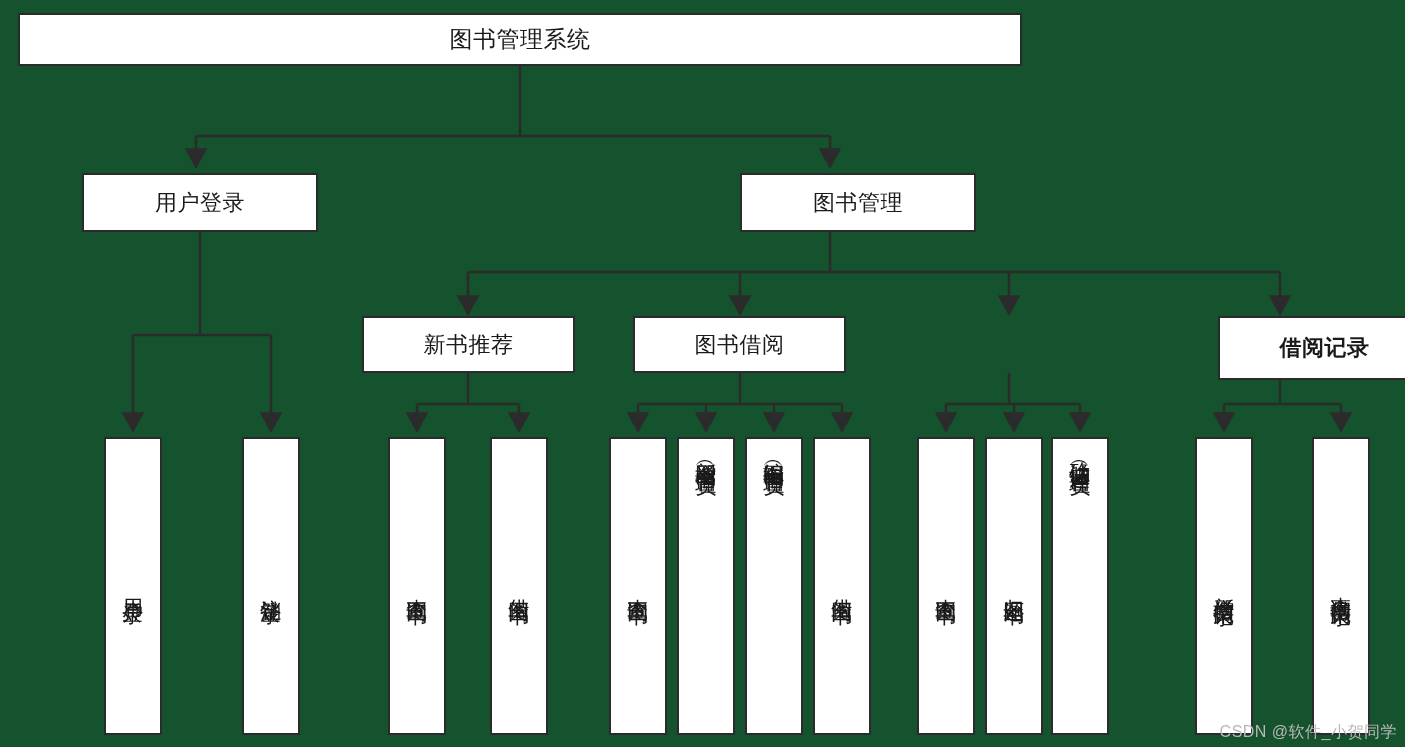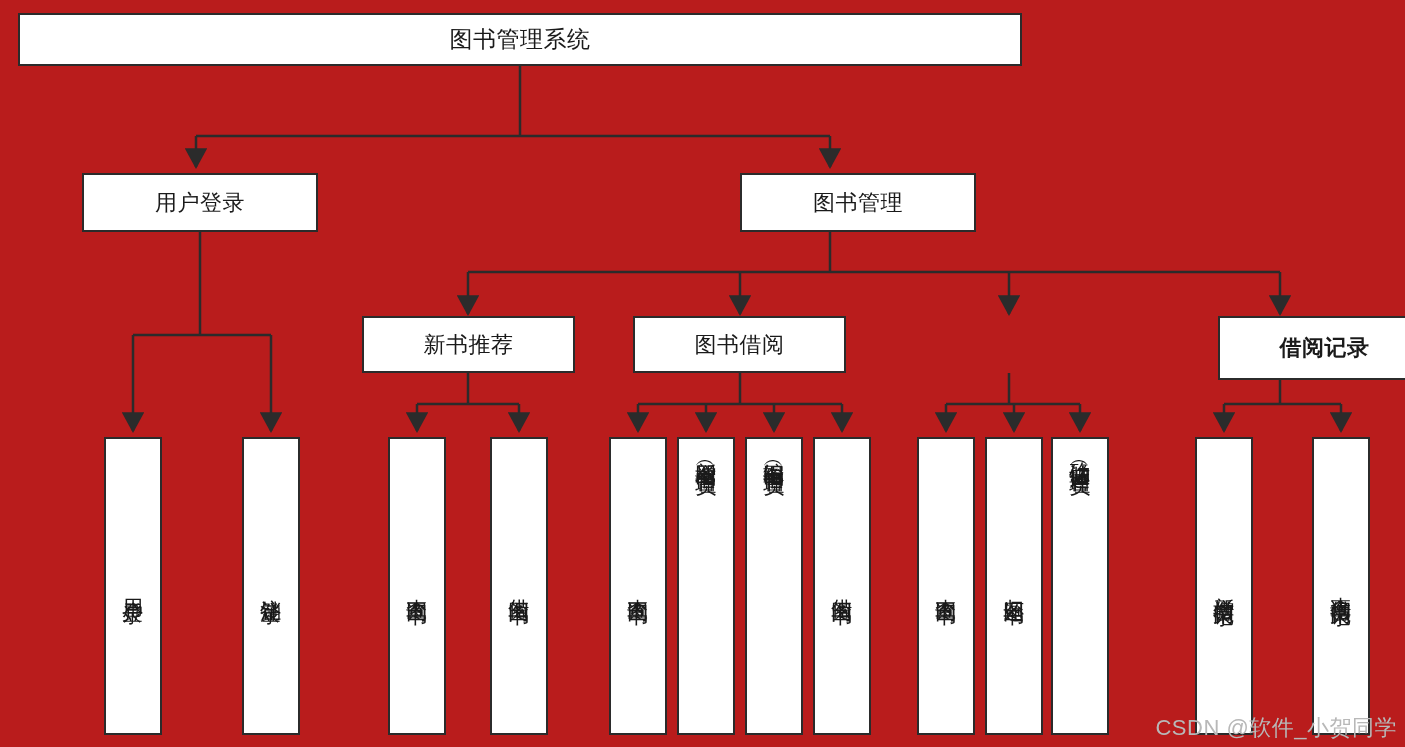--- a/index.html
+++ b/index.html
@@ -8,21 +8,21 @@
     padding: 0;
     background: #ffffff;
   }
   body {
     font-family: "Liberation Sans", "DejaVu Sans", sans-serif;
   }
   #canvas {
     position: relative;
     width: 1405px;
     height: 747px;
-    background: #b91c1c;
+    background: #14532d;
     overflow: hidden;
   }
   #wires {
     position: absolute;
     left: 0;
     top: 0;
     width: 1405px;
     height: 747px;
     pointer-events: none;
   }
@@ -67,21 +67,21 @@
     font-size: 21px;
     line-height: 1.32;
     letter-spacing: 2px;
     white-space: nowrap;
     max-height: 292px;
   }
   .watermark {
     position: absolute;
     right: 8px;
     bottom: 4px;
-    font-size: 22px;
+    font-size: 16px;
     color: #b8b8b8;
     letter-spacing: 0.5px;
     z-index: 3;
     white-space: nowrap;
     font-family: "Liberation Sans", "DejaVu Sans", sans-serif;
   }
 </style>
 </head>
 <body>
 

